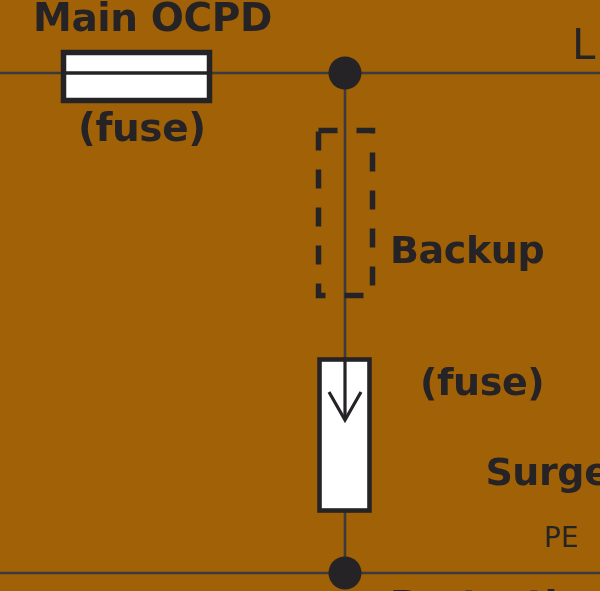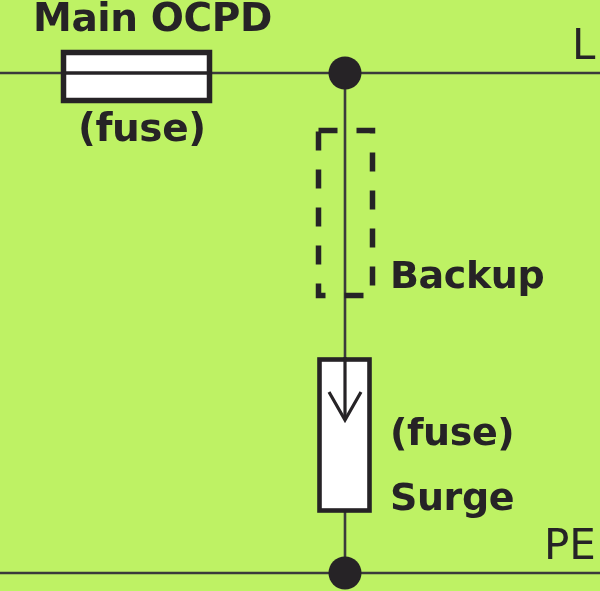--- a/index.html
+++ b/index.html
@@ -4,23 +4,24 @@
 <style>
   html, body {
     margin: 0;
     padding: 0;
     background: #ffffff;
   }
   #diagram-root {
     position: relative;
     width: 600px;
     height: 591px;
-    background: #bef264;
+    background: #a16207;
     overflow: hidden;
     font-family: "DejaVu Sans", "Liberation Sans", sans-serif;
+    text-align: right;
   }
   #diagram-svg {
     position: absolute;
     left: 0;
     top: 0;
     width: 600px;
     height: 591px;
   }
   .lbl {
     position: absolute;
@@ -45,21 +46,21 @@
     letter-spacing: -0.4px;
   }
   #label-rail-l {
     left: 572px;
     top: 24px;
     font-size: 42px;
   }
   #label-rail-pe {
     left: 544px;
     top: 524px;
-    font-size: 42px;
+    font-size: 28px;
   }
   .side-label-block {
     position: absolute;
     color: #262326;
     font-weight: bold;
     font-size: 38px;
     line-height: 44px;
     letter-spacing: -0.4px;
     white-space: pre;
     user-select: none;
@@ -67,21 +68,20 @@
   #label-backup-ocpd {
     left: 390px;
     top: 140px;
   }
   #label-spd {
     left: 390px;
     top: 362px;
   }
   .side-label-block > div {
     display: block;
-    margin-top: 25px;
   }
 </style>
 </head>
 <body>
 
 <div id="diagram-root">
 
   <svg id="diagram-svg" viewBox="0 0 600 591">
 
     <line x1="0" y1="73" x2="600" y2="73" stroke="#3b3b3b" stroke-width="2.6"></line>

